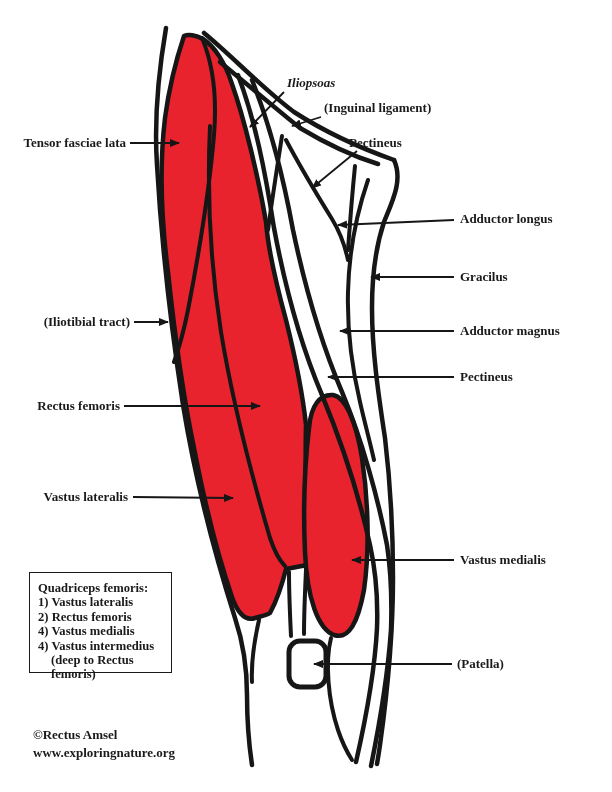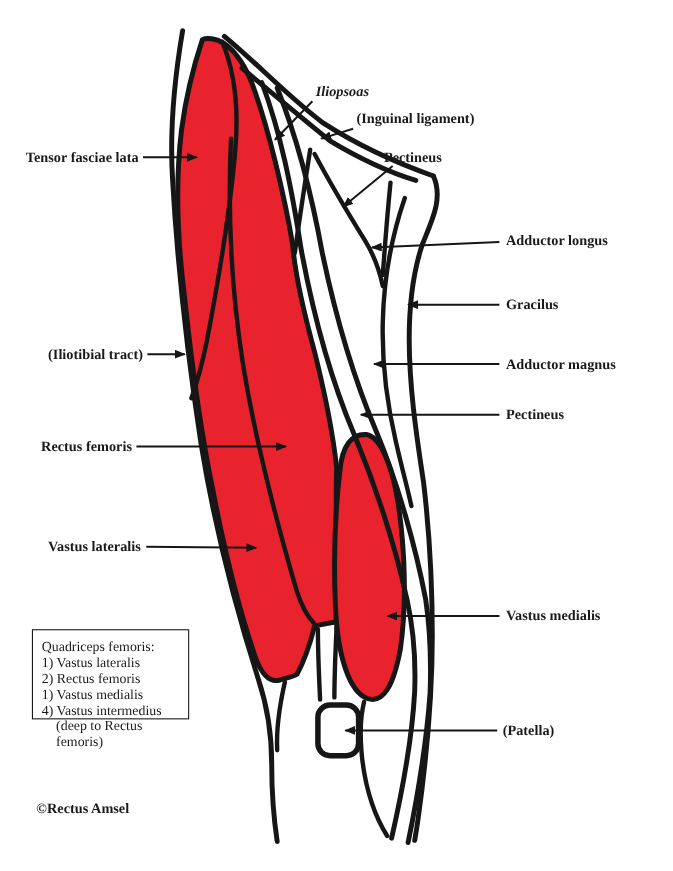--- a/index.html
+++ b/index.html
@@ -1,23 +1,23 @@
 <!DOCTYPE html>
 <html><head>
 <meta charset="utf-8">
 <style>
   html,body{margin:0;padding:0;background:#ffffff;}
   #page{position:relative;width:612px;height:792px;background:#ffffff;overflow:hidden;
         font-family:"Liberation Serif","DejaVu Serif",serif;color:#1a1a1a;}
   #figure-svg{position:absolute;left:0;top:0;width:612px;height:792px;}
   .lbl{position:absolute;font-weight:bold;font-size:13px;line-height:15px;white-space:nowrap;}
   .lbl.r{text-align:right;}
-  #legend-box{position:absolute;left:29px;top:572px;width:143px;height:82px;
+  #legend-box{position:absolute;left:29px;top:572px;width:143px;height:101px;
               border:1.5px solid #1a1a1a;box-sizing:border-box;padding:8px 0 0 8px;
-              font-weight:normal;font-size:12.6px;line-height:14.4px;}
+              font-weight:bold;font-size:12.6px;line-height:14.4px;}
   #legend-box .note{padding-left:13px;}
   #credit{position:absolute;left:33px;top:726px;font-weight:bold;font-size:13px;line-height:18px;}
 </style>
 </head>
 <body>
 
 <div id="page">
 
   <svg id="figure-svg" viewBox="0 0 612 792" xmlns="http://www.w3.org/2000/svg">
     <defs>
@@ -93,22 +93,23 @@
   <div class="lbl r" style="left:10px;top:314px;width:120px;">(Iliotibial tract)</div>
   <div class="lbl r" style="left:10px;top:398px;width:110px;">Rectus femoris</div>
   <div class="lbl r" style="left:14px;top:489px;width:114px;">Vastus lateralis</div>
   <div class="lbl" style="left:460px;top:552px;text-align:right;">Vastus medialis</div>
   <div class="lbl" style="left:457px;top:656px;">(Patella)</div>
 
   <div id="legend-box">
     <div>Quadriceps femoris:</div>
     <div>1) Vastus lateralis</div>
     <div>2) Rectus femoris</div>
-    <div>1) Vastus medialis</div>
+    <div>4) Vastus medialis</div>
     <div>4) Vastus intermedius</div>
     <div class="note">(deep to Rectus femoris)</div>
   </div>
 
   <div id="credit">
     <div>©Rectus Amsel</div>
+    <div>www.exploringnature.org</div>
   </div>
 
 </div>
 
 </body></html>

